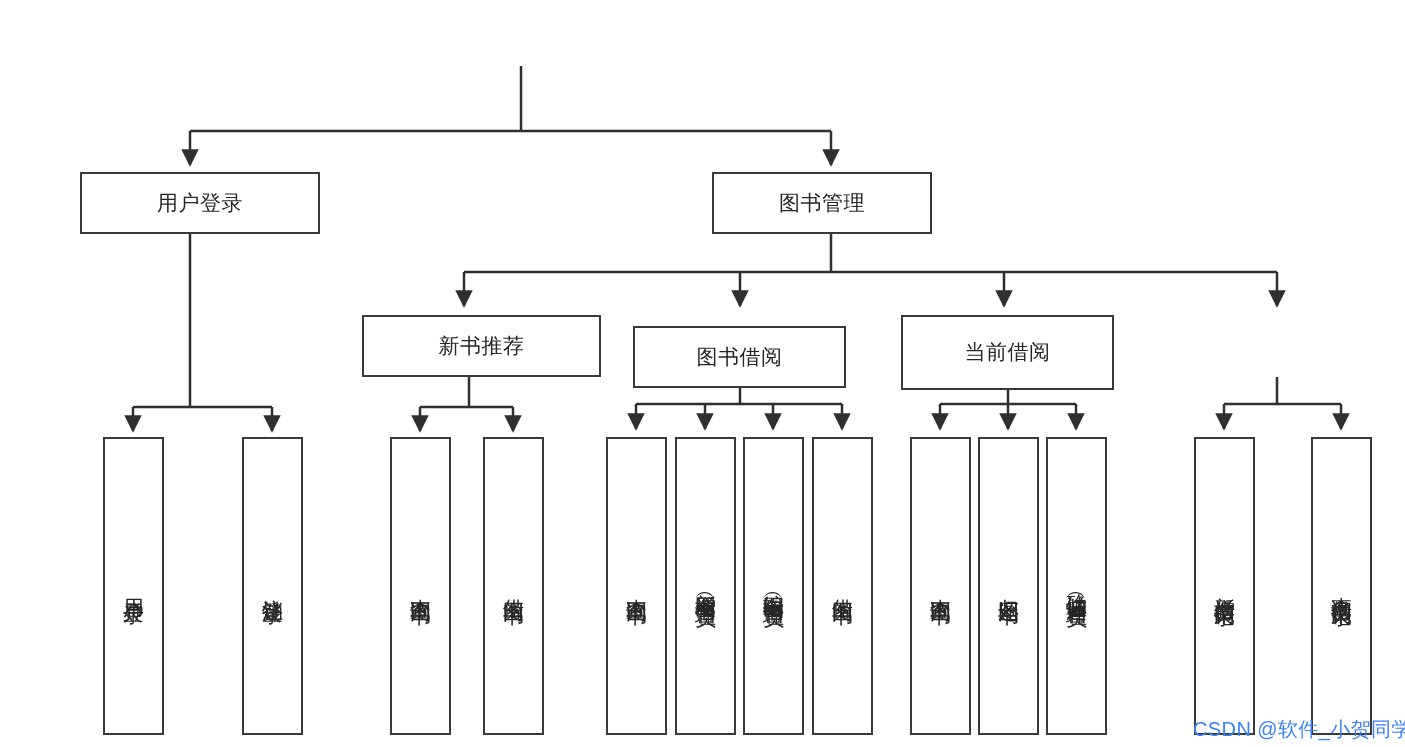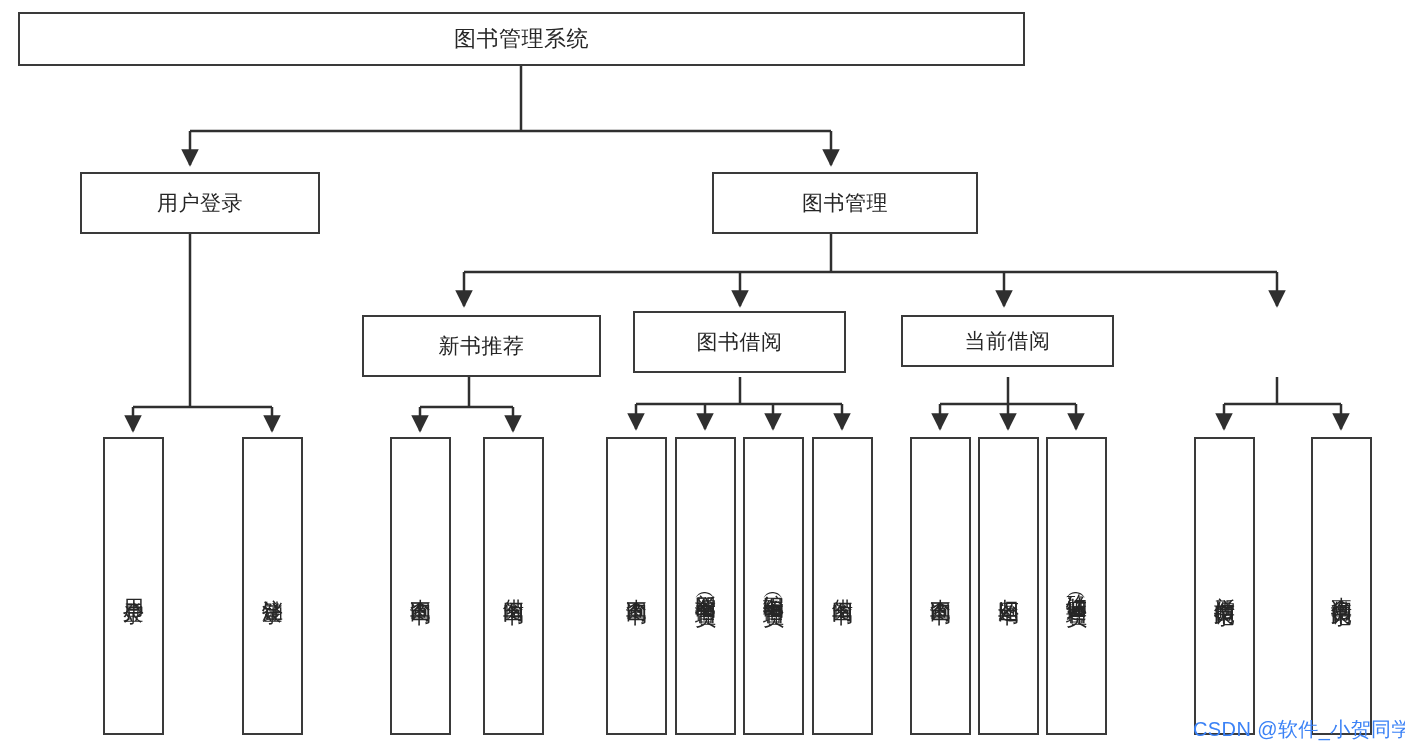--- a/index.html
+++ b/index.html
@@ -123,38 +123,35 @@
       <path d="M 1008 404 L 1008 429" marker-end="url(#arrow)"></path>
       <path d="M 1076 404 L 1076 429" marker-end="url(#arrow)"></path>
 
       <path d="M 1277 377 L 1277 404"></path>
       <path d="M 1224 404 L 1341 404"></path>
       <path d="M 1224 404 L 1224 429" marker-end="url(#arrow)"></path>
       <path d="M 1341 404 L 1341 429" marker-end="url(#arrow)"></path>
     </g>
   </svg>
 
-  <div class="node horiz root" style="left:18px; top:12px; width:1007px; height:54px;">
-    <span class="node-label">图书管理系统</span>
-  </div>
 
   <div class="node horiz" style="left:80px; top:172px; width:240px; height:62px;">
     <span class="node-label">用户登录</span>
   </div>
-  <div class="node horiz" style="left:712px; top:172px; width:266px; height:62px;">
+  <div class="node horiz" style="left:712px; top:172px; width:220px; height:62px;">
     <span class="node-label">图书管理</span>
   </div>
 
   <div class="node horiz" style="left:362px; top:315px; width:239px; height:62px;">
     <span class="node-label">新书推荐</span>
   </div>
-  <div class="node horiz" style="left:633px; top:311px; width:213px; height:62px;">
+  <div class="node horiz" style="left:633px; top:326px; width:213px; height:62px;">
     <span class="node-label">图书借阅</span>
   </div>
-  <div class="node horiz" style="left:901px; top:315px; width:213px; height:52px;">
+  <div class="node horiz" style="left:901px; top:315px; width:213px; height:75px;">
     <span class="node-label">当前借阅</span>
   </div>
 
   <div class="node vert" style="left:103px; top:437px; width:61px; height:298px;">
     <span class="node-label">用户登录</span>
   </div>
   <div class="node vert" style="left:242px; top:437px; width:61px; height:298px;">
     <span class="node-label">注销登录</span>
   </div>
 

